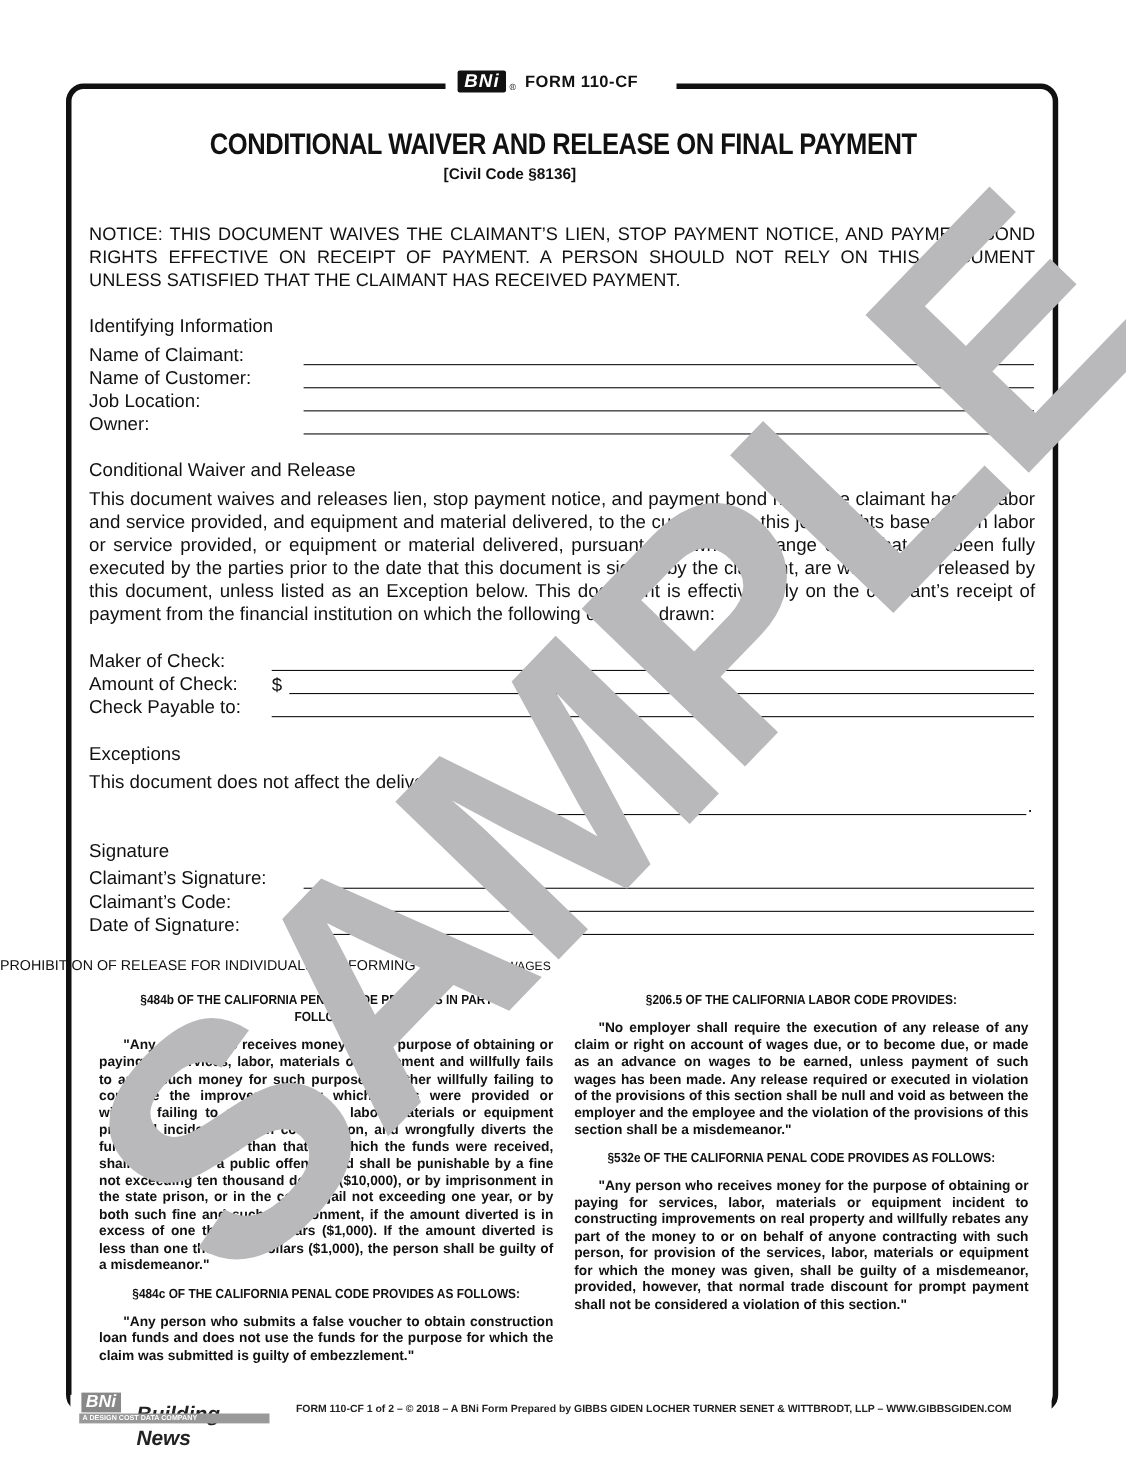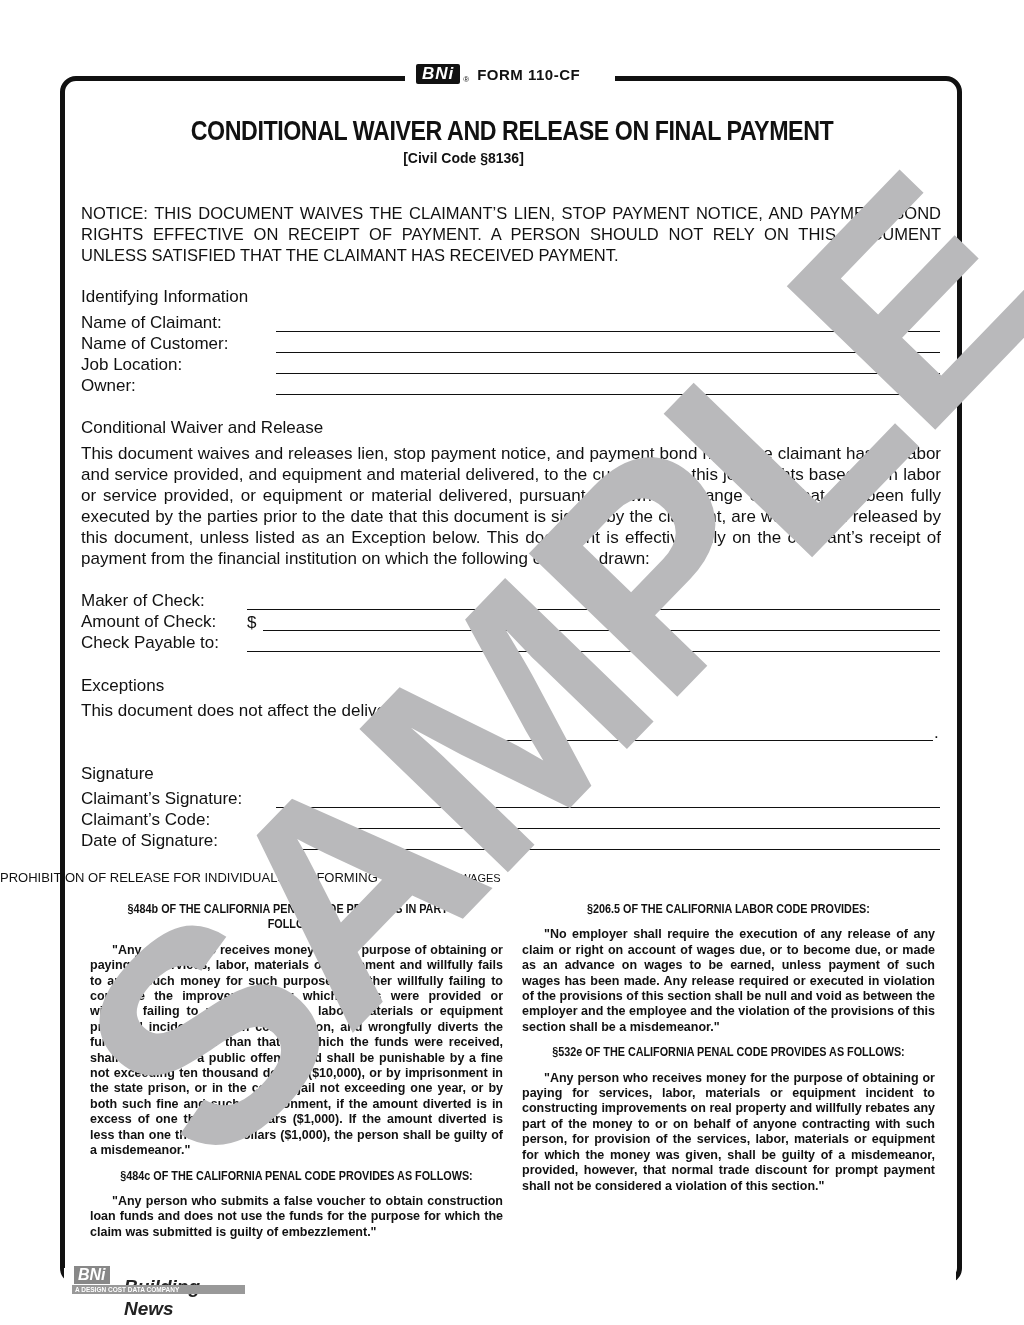--- a/index.html
+++ b/index.html
@@ -128,15 +128,16 @@
   <div class="sec-head">§532e OF THE CALIFORNIA PENAL CODE PROVIDES AS FOLLOWS:</div>
   <p class="sec-text">"Any person who receives money for the purpose of obtaining or paying for services, labor, materials or equipment incident to constructing improvements on real property and willfully rebates any part of the money to or on behalf of anyone contracting with such person, for provision of the services, labor, materials or equipment for which the money was given, shall be guilty of a misdemeanor, provided, however, that normal trade discount for prompt payment shall not be considered a violation of this section."</p>
 </div>
 
 <div class="footer">
   <div class="footer-logo">
     <span class="bn">BNi</span>
     <span class="bnews">Building News</span>
     <span class="tag">A DESIGN COST DATA COMPANY</span>
   </div>
+  <span class="footer-text">FORM 110-CF 1 of 2 – © 2018 –  A BNi  Form Prepared by GIBBS GIDEN LOCHER TURNER SENET &amp; WITTBRODT, LLP –  WWW.GIBBSGIDEN.COM</span>
 </div>
 
 <div class="watermark">SAMPLE</div>
 
 </body></html>

